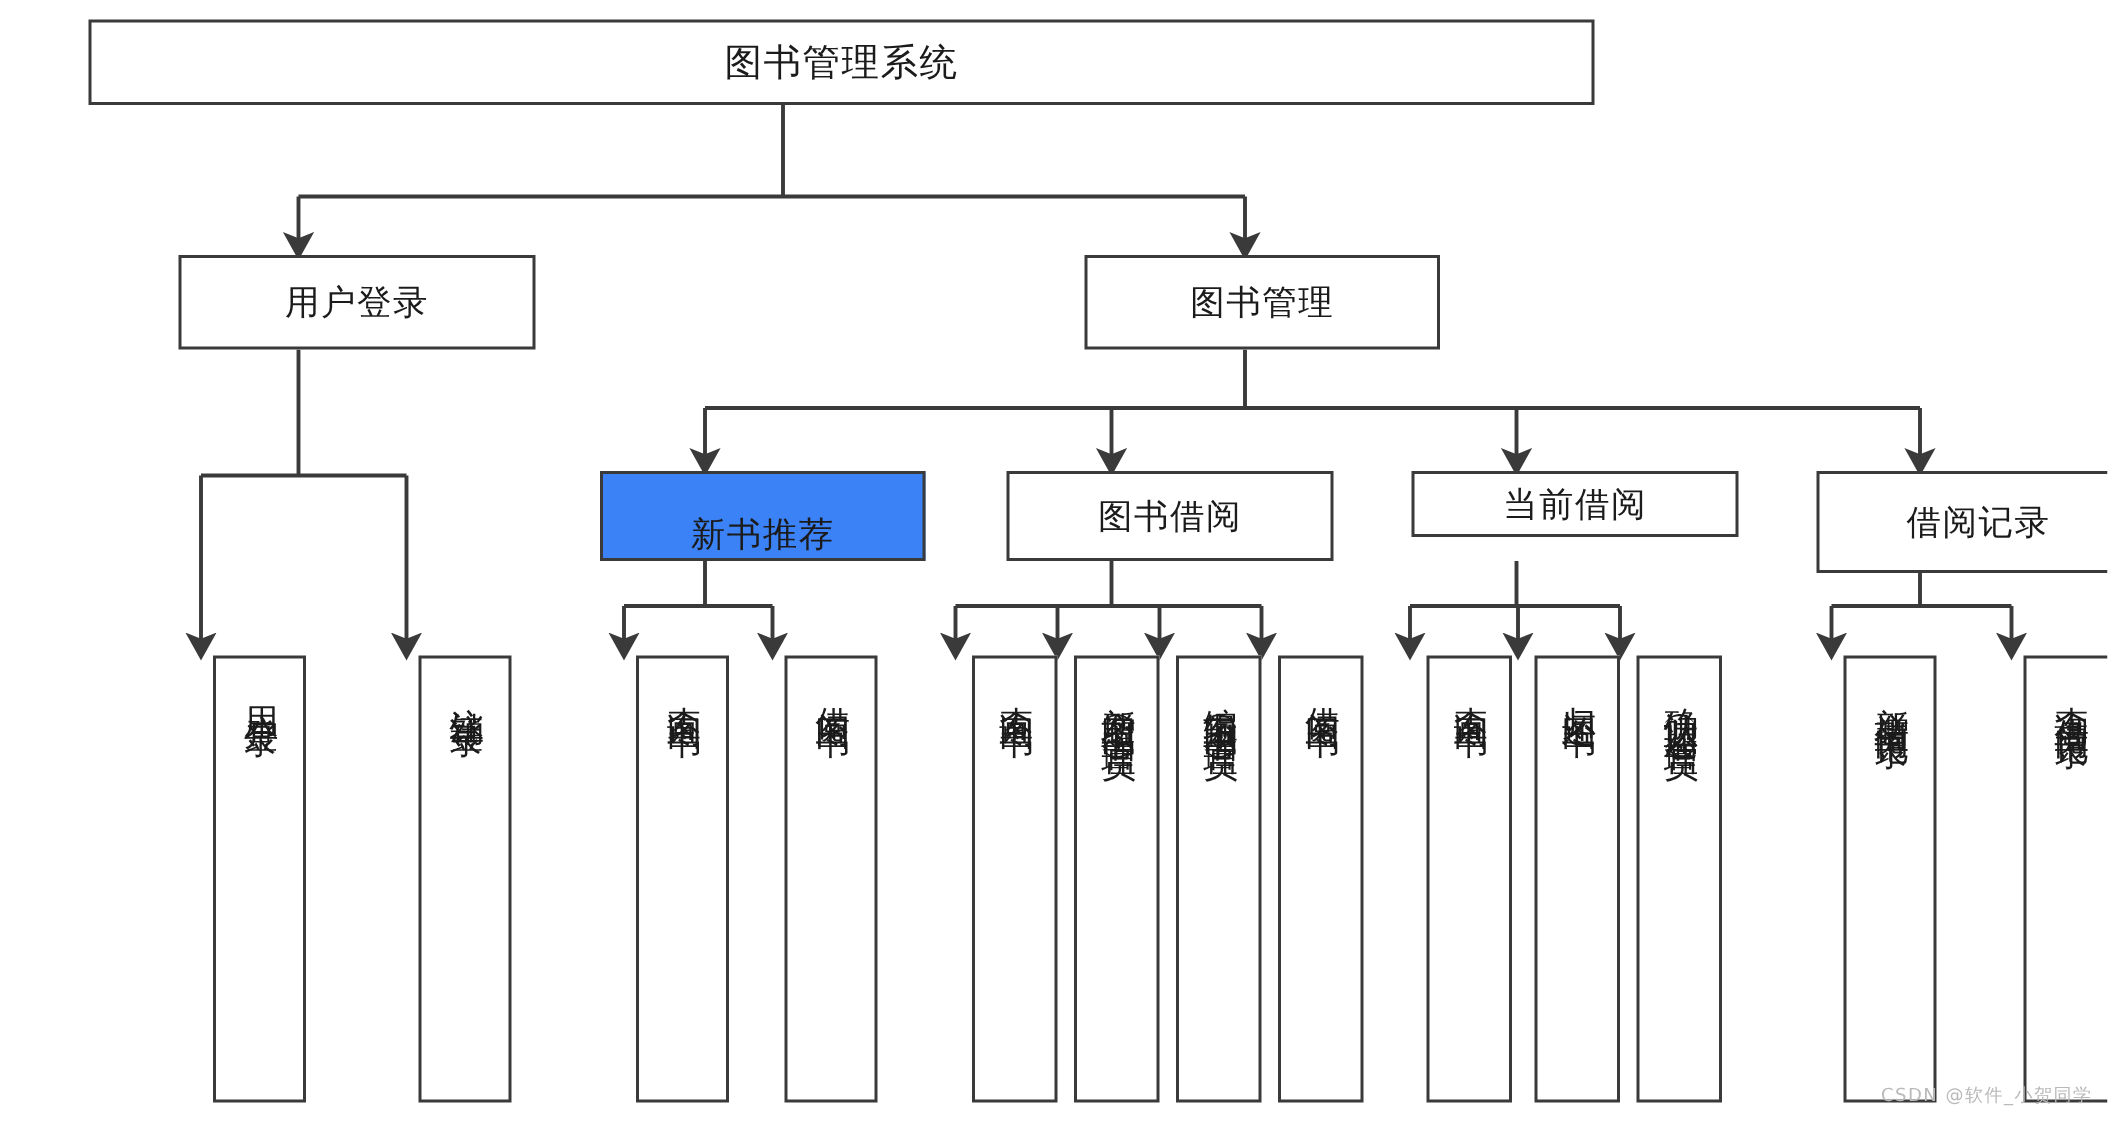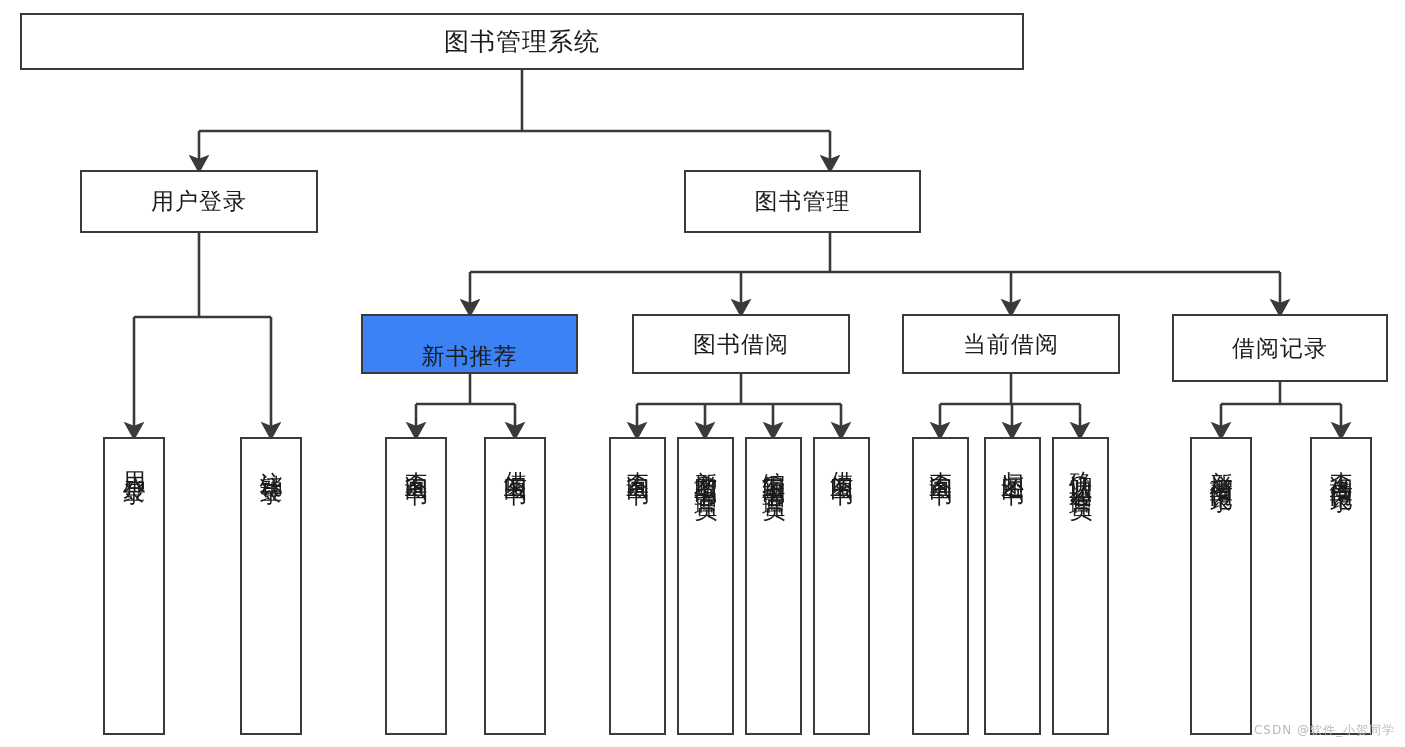--- a/index.html
+++ b/index.html
@@ -28,20 +28,21 @@
   }
   .node {
     position: absolute;
     box-sizing: border-box;
     background: #ffffff;
     border: 2px solid #3a3a3a;
     display: flex;
     align-items: center;
     justify-content: center;
     color: #1b1b1b;
+    margin-left: 39px;
   }
   .node.level-0 {
     font-size: 25px;
     border-width: 2px;
   }
   .node.level-1 {
     font-size: 23px;
   }
   .node.level-2 {
     font-size: 23px;
@@ -139,21 +140,21 @@
   <div class="node level-1" style="left: 684px; top: 170px; width: 237px; height: 63px; border-color: rgb(58, 58, 58); background: rgb(255, 255, 255); color: rgb(27, 27, 27);">
     <span class="htext">图书管理</span>
   </div>
 
   <div class="node level-2" style="left: 361px; top: 314px; width: 217px; height: 60px; border-color: rgb(58, 58, 58); background: #3b82f6; color: rgb(27, 27, 27); align-items: flex-end;">
     <span class="htext">新书推荐</span>
   </div>
   <div class="node level-2" style="left: 632px; top: 314px; width: 218px; height: 60px; border-color: rgb(58, 58, 58); background: rgb(255, 255, 255); color: rgb(27, 27, 27); justify-content: center;">
     <span class="htext">图书借阅</span>
   </div>
-  <div class="node level-2" style="left: 902px; top: 314px; width: 218px; height: 60px; border-color: rgb(58, 58, 58); background: rgb(255, 255, 255); color: rgb(27, 27, 27);">
+  <div class="node level-2" style="left: 902px; top: 314px; width: 218px; height: 44px; border-color: rgb(58, 58, 58); background: rgb(255, 255, 255); color: rgb(27, 27, 27);">
     <span class="htext">当前借阅</span>
   </div>
   <div class="node level-2" style="left: 1172px; top: 314px; width: 216px; height: 68px; border-color: rgb(58, 58, 58); background: rgb(255, 255, 255); color: rgb(27, 27, 27);">
     <span class="htext">借阅记录</span>
   </div>
 
   <div class="node leaf" style="left: 103px; top: 437px; width: 62px; height: 298px; border-color: rgb(58, 58, 58); background: rgb(255, 255, 255); color: rgb(27, 27, 27);">
     <span class="vtext">用户登录</span>
   </div>
   <div class="node leaf" style="left: 240px; top: 437px; width: 62px; height: 298px; border-color: rgb(58, 58, 58); background: rgb(255, 255, 255); color: rgb(27, 27, 27);">

